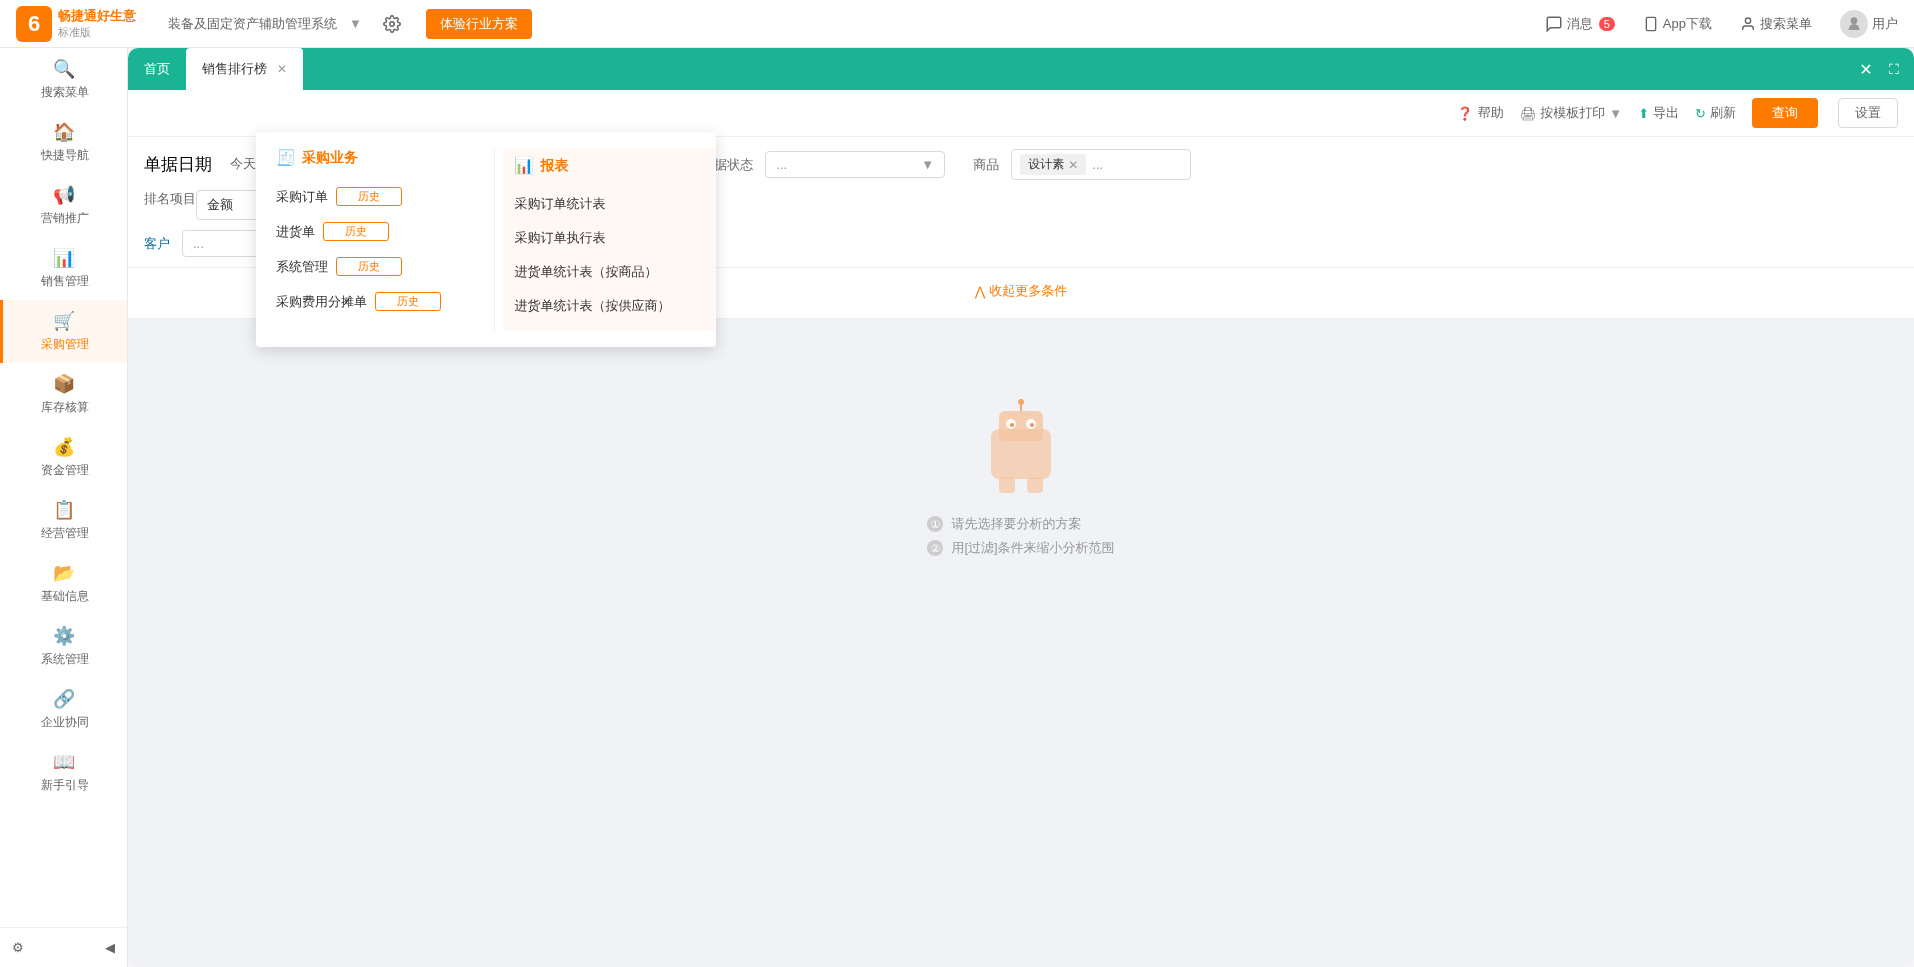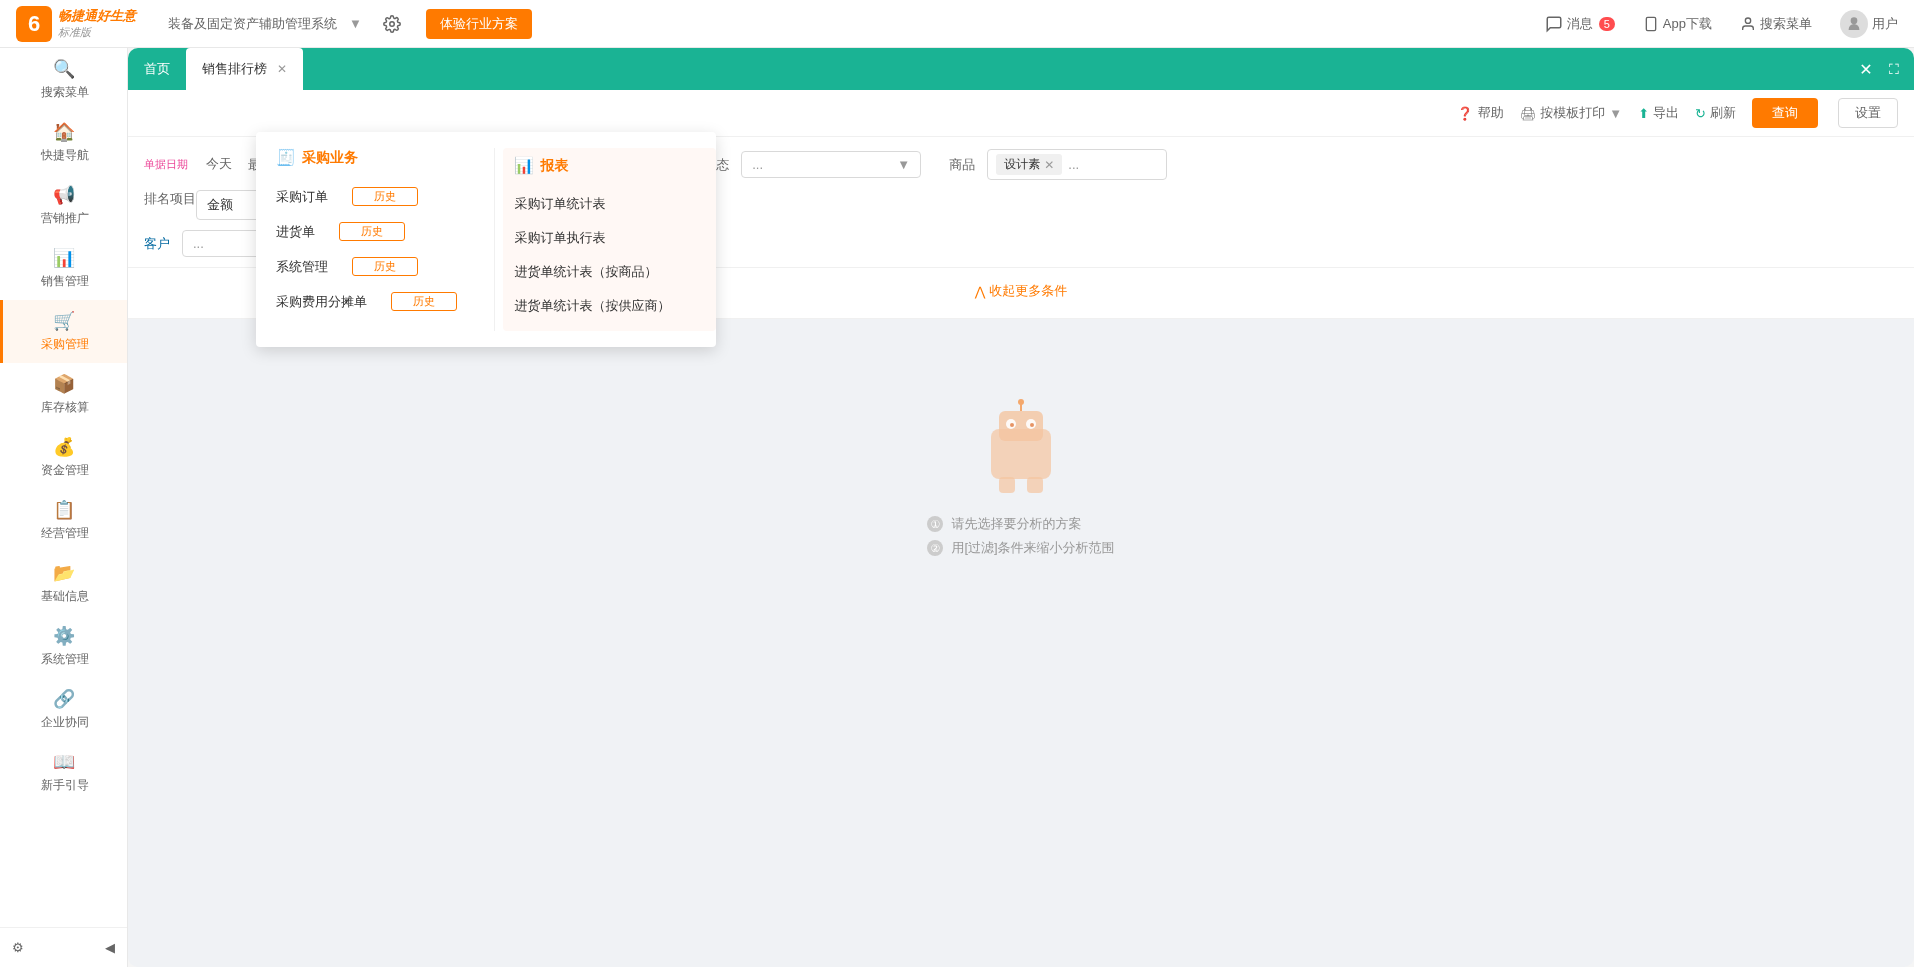--- a/index.html
+++ b/index.html
@@ -11,21 +11,21 @@
     .main-area { display: flex; flex: 1; overflow: hidden; }
     .sidebar { width: 128px; background: #fff; border-right: 1px solid #e8e8e8; display: flex; flex-direction: column; flex-shrink: 0; }
     .content-area { flex: 1; display: flex; flex-direction: column; overflow: hidden; border-radius: 10px; }
     .tab-bar { height: 42px; background: #1ab394; display: flex; align-items: center; padding: 0 0; flex-shrink: 0; }
     .main-content { flex: 1; background: #f0f2f5; overflow: hidden; position: relative; }
 
     
     .top-bar-left { display: flex; align-items: center; gap: 8px; }
     .logo-area { display: flex; align-items: center; gap: 6px; margin-right: 16px; }
     .logo-icon { width: 36px; height: 36px; background: #ff7a00; border-radius: 6px; display: flex; align-items: center; justify-content: center; color: #fff; font-size: 20px; font-weight: bold; }
-    .logo-text { font-size: 11px; color: #666; line-height: 1.3; font-style: italic; }
+    .logo-text { font-size: 11px; color: #666; line-height: 1.3; }
     .logo-text .line1 { color: #ff7a00; font-size: 13px; font-weight: bold; }
     .system-title { font-size: 13px; color: #666; margin-left: 8px; }
     .system-title-arrow { color: #999; margin-left: 4px; }
     .settings-icon { width: 28px; height: 28px; display: flex; align-items: center; justify-content: center; color: #666; cursor: pointer; margin-left: 8px; }
     .industry-btn { background: #ff7a00; color: #fff; border: none; border-radius: 4px; padding: 6px 14px; font-size: 13px; cursor: pointer; margin-left: 12px; }
     .top-bar-right { margin-left: auto; display: flex; align-items: center; gap: 28px; }
     .top-bar-item { display: flex; align-items: center; gap: 4px; color: #666; cursor: pointer; font-size: 13px; }
     .badge { background: #ff4d4f; color: #fff; border-radius: 10px; padding: 1px 5px; font-size: 11px; margin-left: 2px; }
     .user-avatar { width: 28px; height: 28px; border-radius: 50%; background: #ddd; display: flex; align-items: center; justify-content: center; color: #666; }
     .sidebar-item { display: flex; flex-direction: column; align-items: center; padding: 10px 4px; cursor: pointer; color: #666; font-size: 12px; gap: 4px; border-left: 3px solid transparent; }
@@ -46,21 +46,21 @@
     .filter-input { border: 1px solid #d9d9d9; border-radius: 4px; padding: 5px 10px; font-size: 13px; color: #333; width: 180px; display: flex; align-items: center; gap: 6px; background: #fff; cursor: pointer; }
     .filter-tag { background: #f0f0f0; border-radius: 3px; padding: 2px 8px; font-size: 12px; color: #333; display: flex; align-items: center; gap: 4px; }
     .filter-tag .remove { color: #999; cursor: pointer; }
     .collapse-btn { display: flex; align-items: center; gap: 4px; color: #ff7a00; font-size: 13px; cursor: pointer; padding: 6px 16px; justify-content: center; }
 
     
     .dropdown-menu { position: absolute; left: 128px; top: 42px; background: #fff; box-shadow: 0 4px 16px rgba(0,0,0,0.15); border-radius: 4px; z-index: 100; display: flex; padding: 16px 0; min-width: 460px; }
     .menu-section { flex: 1; padding: 0 16px; }
     .menu-section-title { color: #ff7a00; font-size: 14px; font-weight: bold; margin-bottom: 12px; display: flex; align-items: center; gap: 6px; padding-left: 4px; }
     .menu-section-title .sec-icon { font-size: 16px; }
-    .menu-item { display: flex; align-items: center; gap: 24px; padding: 8px 4px; cursor: pointer; color: #333; font-size: 13px; }
+    .menu-item { display: flex; align-items: center; gap: 8px; padding: 8px 4px; cursor: pointer; color: #333; font-size: 13px; }
     .history-tag { background: #fff; border: 1px solid #ff7a00; color: #ff7a00; border-radius: 3px; padding: 1px 21px; font-size: 11px; }
     .menu-divider { width: 1px; background: #f0f0f0; margin: 0 8px; }
     .right-section { background: #fff8f5; border-radius: 4px; padding: 8px; }
 
     .select-field { border: 1px solid #d9d9d9; border-radius: 4px; padding: 5px 10px; font-size: 13px; color: #333; display: flex; align-items: center; justify-content: space-between; background: #fff; cursor: pointer; min-width: 120px; }
     .select-field .arrow { color: #999; }
 
     .tag-field { display: flex; align-items: center; gap: 6px; border: 1px solid #d9d9d9; border-radius: 4px; padding: 4px 8px; min-width: 200px; flex-wrap: wrap; }
   </style>
 </head>
@@ -217,21 +217,21 @@
             <span style="color:#1ab394;">↻</span>
             <span>刷新</span>
           </div>
           <button class="query-btn">查询</button>
           <button class="set-btn">设置</button>
         </div>
 
         <div style="background:#fff; padding:12px 16px; border-bottom:1px solid #f0f0f0;">
 
           <div style="display:flex; align-items:center; gap:12px; margin-bottom:10px; flex-wrap:wrap;">
-            <span style="color:#ec4899; font-size:11px;">单据日期</span>
+            <span style="color:#000000; font-size:17px;">单据日期</span>
             <div style="display:flex; gap:4px; align-items:center;">
               <span style="color:#666; font-size:13px; cursor:pointer; padding:2px 6px; border-bottom: 1px solid transparent;">今天</span>
               <span style="color:#666; font-size:13px; cursor:pointer; padding:2px 6px;">最近7天</span>
               <span style="color:#666; font-size:13px; cursor:pointer; padding:2px 6px;">更多</span>
               <span style="color:#666; font-size:13px; cursor:pointer; padding:2px 6px;">自定义</span>
             </div>
             <div class="filter-input" style="width:240px;">
               <span style="font-size:13px;">2024-01-01 ~ 2024-12-31</span>
             </div>
             <span style="color:#666; font-size:13px; margin-left:16px;">单据状态</span>

